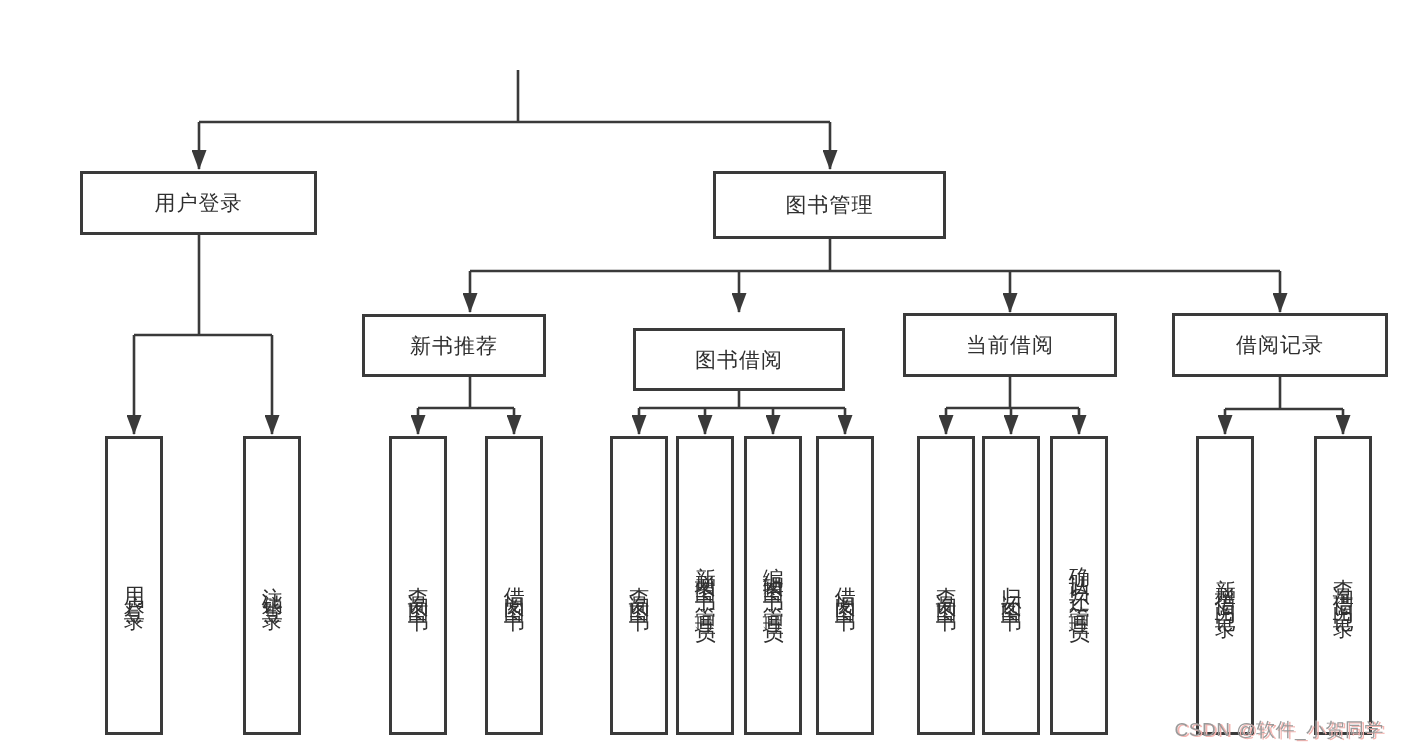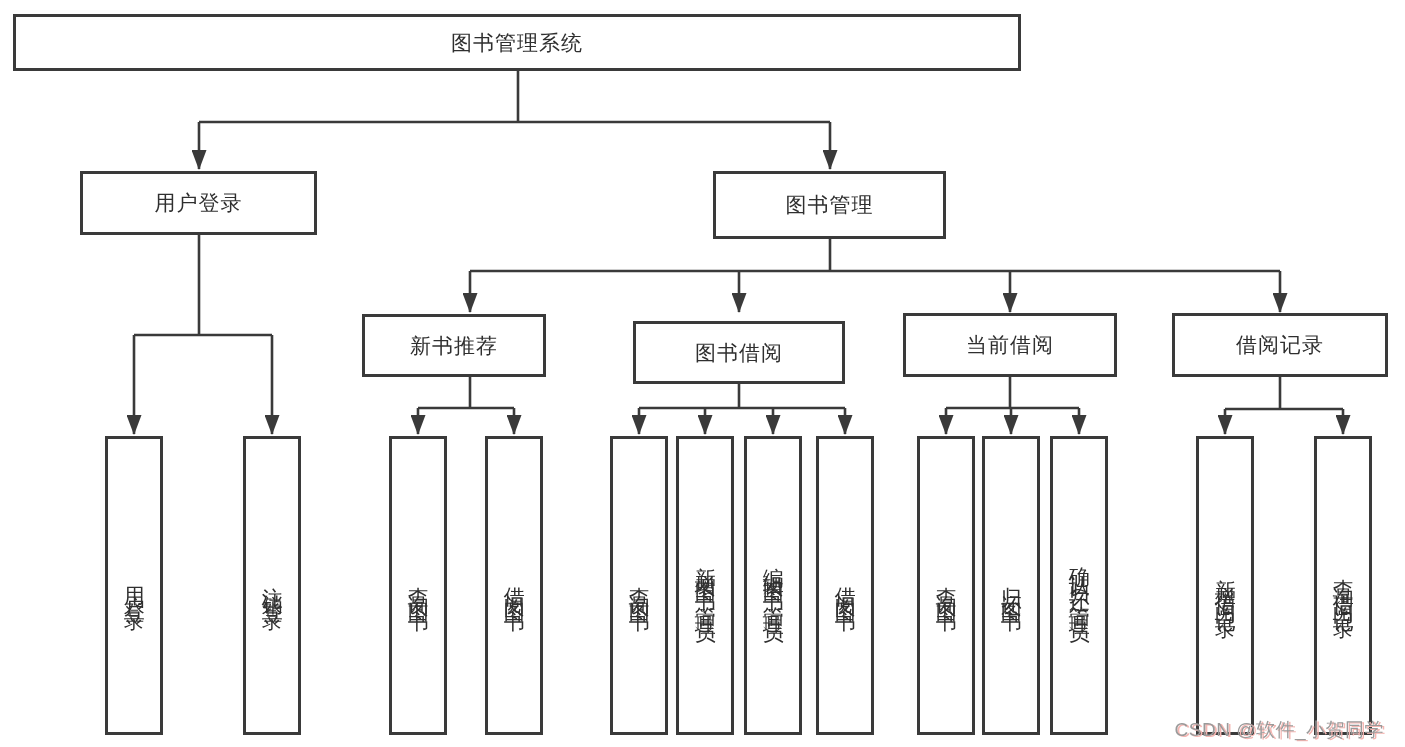--- a/index.html
+++ b/index.html
@@ -92,35 +92,32 @@
       <path d="M1011 408 V434" marker-end="url(#arrow)"></path>
       <path d="M1079 408 V434" marker-end="url(#arrow)"></path>
 
       <path d="M1280 377 V409"></path>
       <path d="M1225 409 H1343"></path>
       <path d="M1225 409 V434" marker-end="url(#arrow)"></path>
       <path d="M1343 409 V434" marker-end="url(#arrow)"></path>
     </g>
   </svg>
 
-  <div class="box" style="left:13px;top:14px;width:1008px;height:57px">
-    <span class="h-label">图书管理系统</span>
-  </div>
 
   <div class="box" style="left:80px;top:171px;width:237px;height:64px">
     <span class="h-label">用户登录</span>
   </div>
   <div class="box" style="left:713px;top:171px;width:233px;height:68px">
     <span class="h-label">图书管理</span>
   </div>
 
   <div class="box" style="left:362px;top:314px;width:184px;height:63px">
     <span class="h-label">新书推荐</span>
   </div>
-  <div class="box" style="left:633px;top:321px;width:212px;height:63px">
+  <div class="box" style="left:633px;top:328px;width:212px;height:63px">
     <span class="h-label">图书借阅</span>
   </div>
   <div class="box" style="left:903px;top:313px;width:214px;height:64px">
     <span class="h-label">当前借阅</span>
   </div>
   <div class="box" style="left:1172px;top:313px;width:216px;height:64px">
     <span class="h-label">借阅记录</span>
   </div>
 
   <div class="box" style="left:105px;top:436px;width:58px;height:299px">

